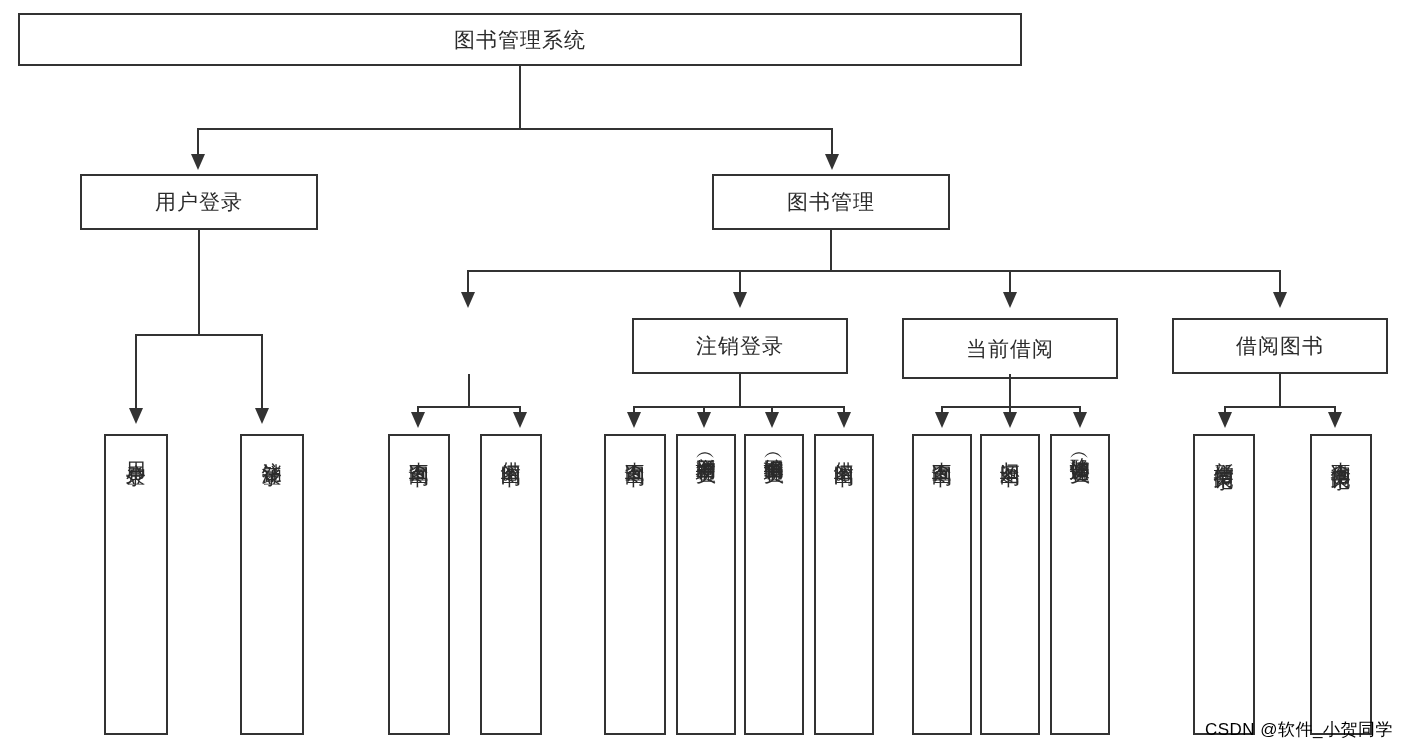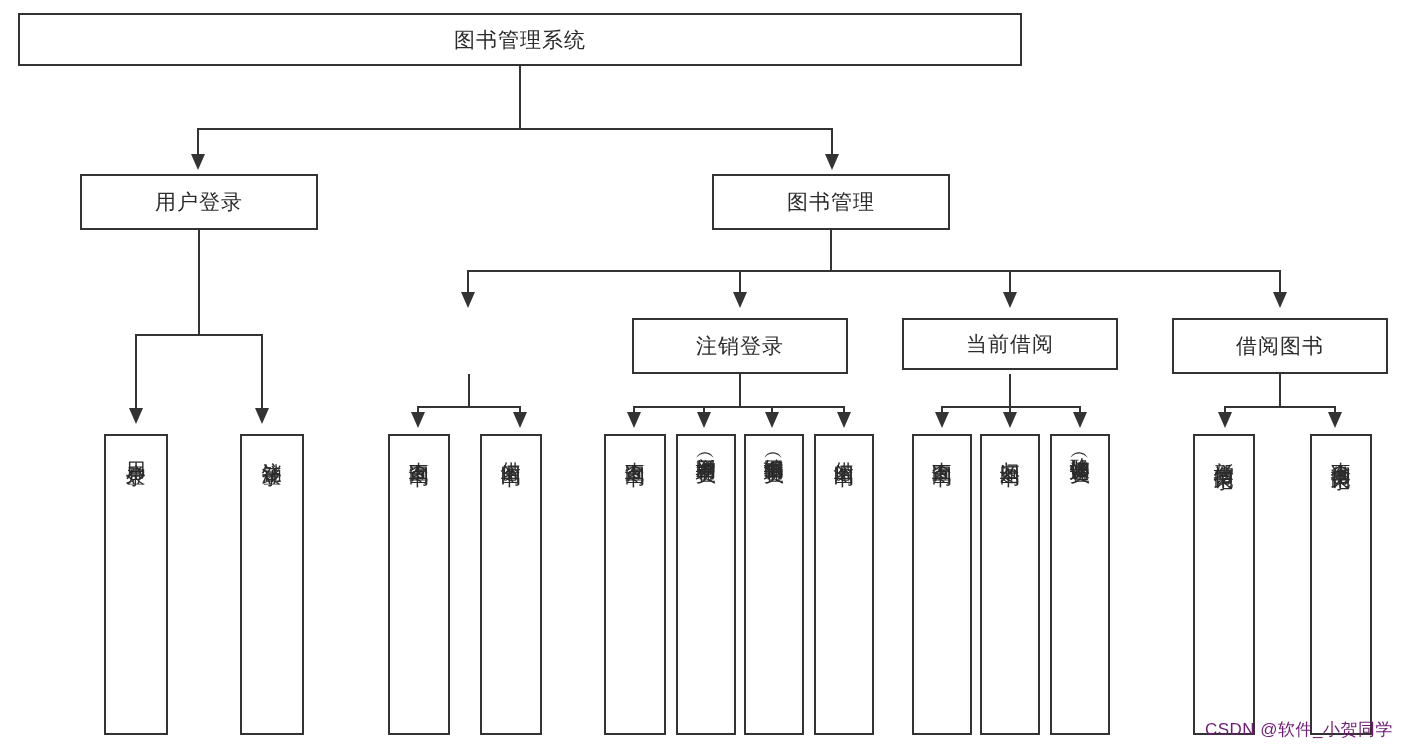--- a/index.html
+++ b/index.html
@@ -52,21 +52,21 @@
     border-left:7px solid transparent;
     border-right:7px solid transparent;
     border-top:16px solid #333333;
   }
 
   
   #watermark{
     position:absolute;
     right:12px;bottom:6px;
     font-size:17px;
-    color:#701a75;
+    color:#000000;
     letter-spacing:0.5px;
     white-space:nowrap;
   }
 </style>
 </head>
 <body>
 
 <div id="stage">
 
   <div class="node h" style="left:18px;top:13px;width:1004px;height:53px;">
@@ -103,21 +103,21 @@
   <div class="ln vln" style="left:739px;top:270px;width:2px;height:24px;"></div>
   <div class="arrow" style="left:733px;top:292px;"></div>
   <div class="ln vln" style="left:1009px;top:270px;width:2px;height:24px;"></div>
   <div class="arrow" style="left:1003px;top:292px;"></div>
   <div class="ln vln" style="left:1279px;top:270px;width:2px;height:24px;"></div>
   <div class="arrow" style="left:1273px;top:292px;"></div>
 
   <div class="node h" style="left:632px;top:318px;width:216px;height:56px;">
     <span>注销登录</span>
   </div>
-  <div class="node h" style="left:902px;top:318px;width:216px;height:52px;">
+  <div class="node h" style="left:902px;top:318px;width:216px;height:61px;">
     <span>当前借阅</span>
   </div>
   <div class="node h" style="left:1172px;top:318px;width:216px;height:56px;">
     <span>借阅图书</span>
   </div>
 
   <div class="ln vln" style="left:468px;top:374px;width:2px;height:34px;"></div>
   <div class="ln hln" style="left:417px;top:406px;width:104px;height:2px;"></div>
   <div class="ln vln" style="left:417px;top:406px;width:2px;height:8px;"></div>
   <div class="arrow" style="left:411px;top:412px;"></div>

